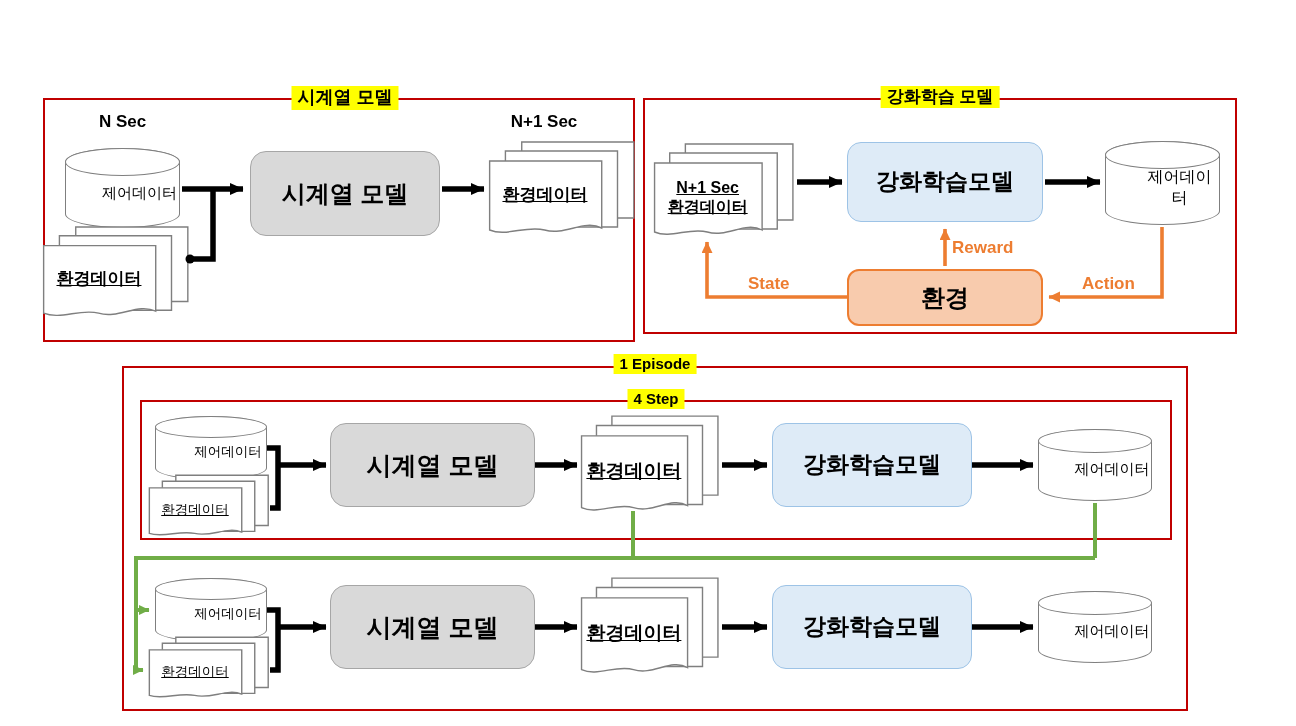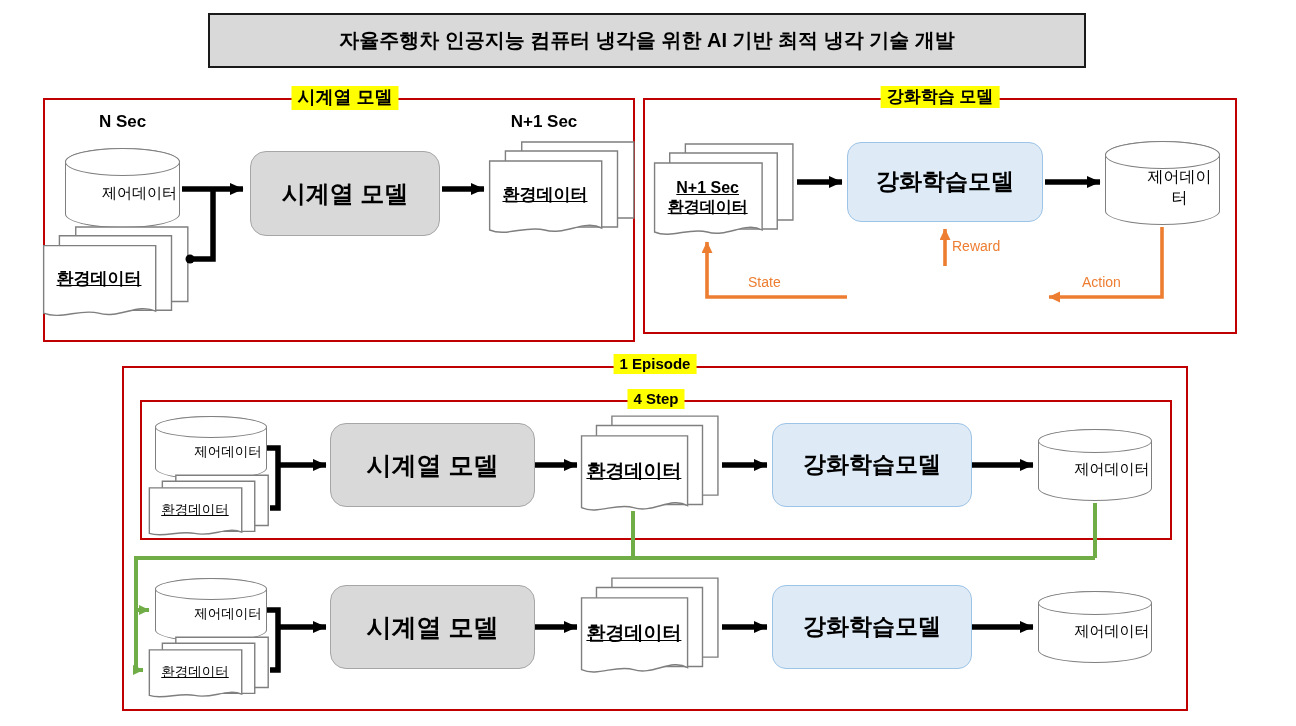--- a/index.html
+++ b/index.html
@@ -20,34 +20,31 @@
   .cyl{background:#fff;border:1.4px solid #7f7f7f;display:flex;align-items:center;justify-content:center;padding-left:34px;}
   .cyl .rim{position:absolute;left:-1.4px;right:-1.4px;top:-1.4px;background:#fff;border:1.4px solid #7f7f7f;
            border-radius:50%;box-sizing:border-box;}
   .cyl .ctext{position:relative;z-index:2;text-align:center;}
   .docs{position:absolute;z-index:3;}
   .docs svg{position:absolute;inset:0;width:100%;height:100%;}
   .docs svg rect,.docs svg path{fill:#fff;stroke:#7f7f7f;stroke-width:1.4;vector-effect:non-scaling-stroke;}
   .dlabel{position:absolute;left:1%;top:22%;width:75%;height:66%;display:flex;flex-direction:column;
           align-items:center;justify-content:center;text-align:center;line-height:1.2;text-decoration:underline;}
   .flabel{position:absolute;font-weight:bold;text-align:center;z-index:4;}
-  .olabel{position:absolute;color:#ED7D31;font-weight:normal;font-size:14px;z-index:6;white-space:nowrap;}
+  .olabel{position:absolute;color:#ED7D31;font-weight:bold;font-size:17px;z-index:6;white-space:nowrap;}
   svg.wires{position:absolute;inset:0;width:1296px;height:726px;z-index:5;pointer-events:none;}
   .wires .blk{stroke:#000;stroke-width:5.5;fill:none;}
   .wires .grn{stroke:#70AD47;stroke-width:4;fill:none;}
   .wires .org{stroke:#ED7D31;stroke-width:3.6;fill:none;}
 </style>
 </head>
 <body>
 
 <div class="canvas">
 
-  <div class="titlebox" style="left:208px;top:13px;width:878px;height:55px;">
-    <span>자율주행차 인공지능 컴퓨터 냉각을 위한 AI 기반 최적 냉각 기술 개발</span>
-  </div>
 
   <div class="panel" style="left:43px;top:98px;width:592px;height:244px;"></div>
   <div class="panel" style="left:643px;top:98px;width:594px;height:236px;"></div>
   <div class="panel" style="left:122px;top:366px;width:1066px;height:345px;"></div>
   <div class="panel" style="left:140px;top:400px;width:1032px;height:140px;"></div>
 
   <div class="ylabel" style="left:345px;top:86px;font-size:18px;">시계열 모델</div>
   <div class="ylabel" style="left:940px;top:86px;font-size:17px;">강화학습 모델</div>
   <div class="ylabel" style="left:655px;top:354px;font-size:15px;">1 Episode</div>
   <div class="ylabel" style="left:656px;top:389px;font-size:15px;">4 Step</div>
@@ -97,20 +94,23 @@
   <div class="node bluebox" style="left:847px;top:142px;width:196px;height:80px;font-size:23px;">
     <span>강화학습</span>
     <span>모델</span>
   </div>
 
   <div class="node cyl" style="left:1105px;top:141px;width:115px;height:84px;border-radius:50%/14px;">
     <span class="rim" style="height:28px;"></span>
     <span class="ctext" style="font-size:16px;margin-top:10px;">제어데이터</span>
   </div>
 
+  <div class="node orangebox" style="left:847px;top:269px;width:196px;height:57px;font-size:24px;">
+    <span>환경</span>
+  </div>
 
   <div class="olabel" style="left:748px;top:274px;">State</div>
   <div class="olabel" style="left:952px;top:238px;">Reward</div>
   <div class="olabel" style="left:1082px;top:274px;">Action</div>
 
   <div class="node cyl" style="left:155px;top:416px;width:112px;height:64px;border-radius:50%/12px;">
     <span class="rim" style="height:22px;"></span>
     <span class="ctext" style="font-size:13.5px;margin-top:8px;">제어데이터</span>
   </div>
 

